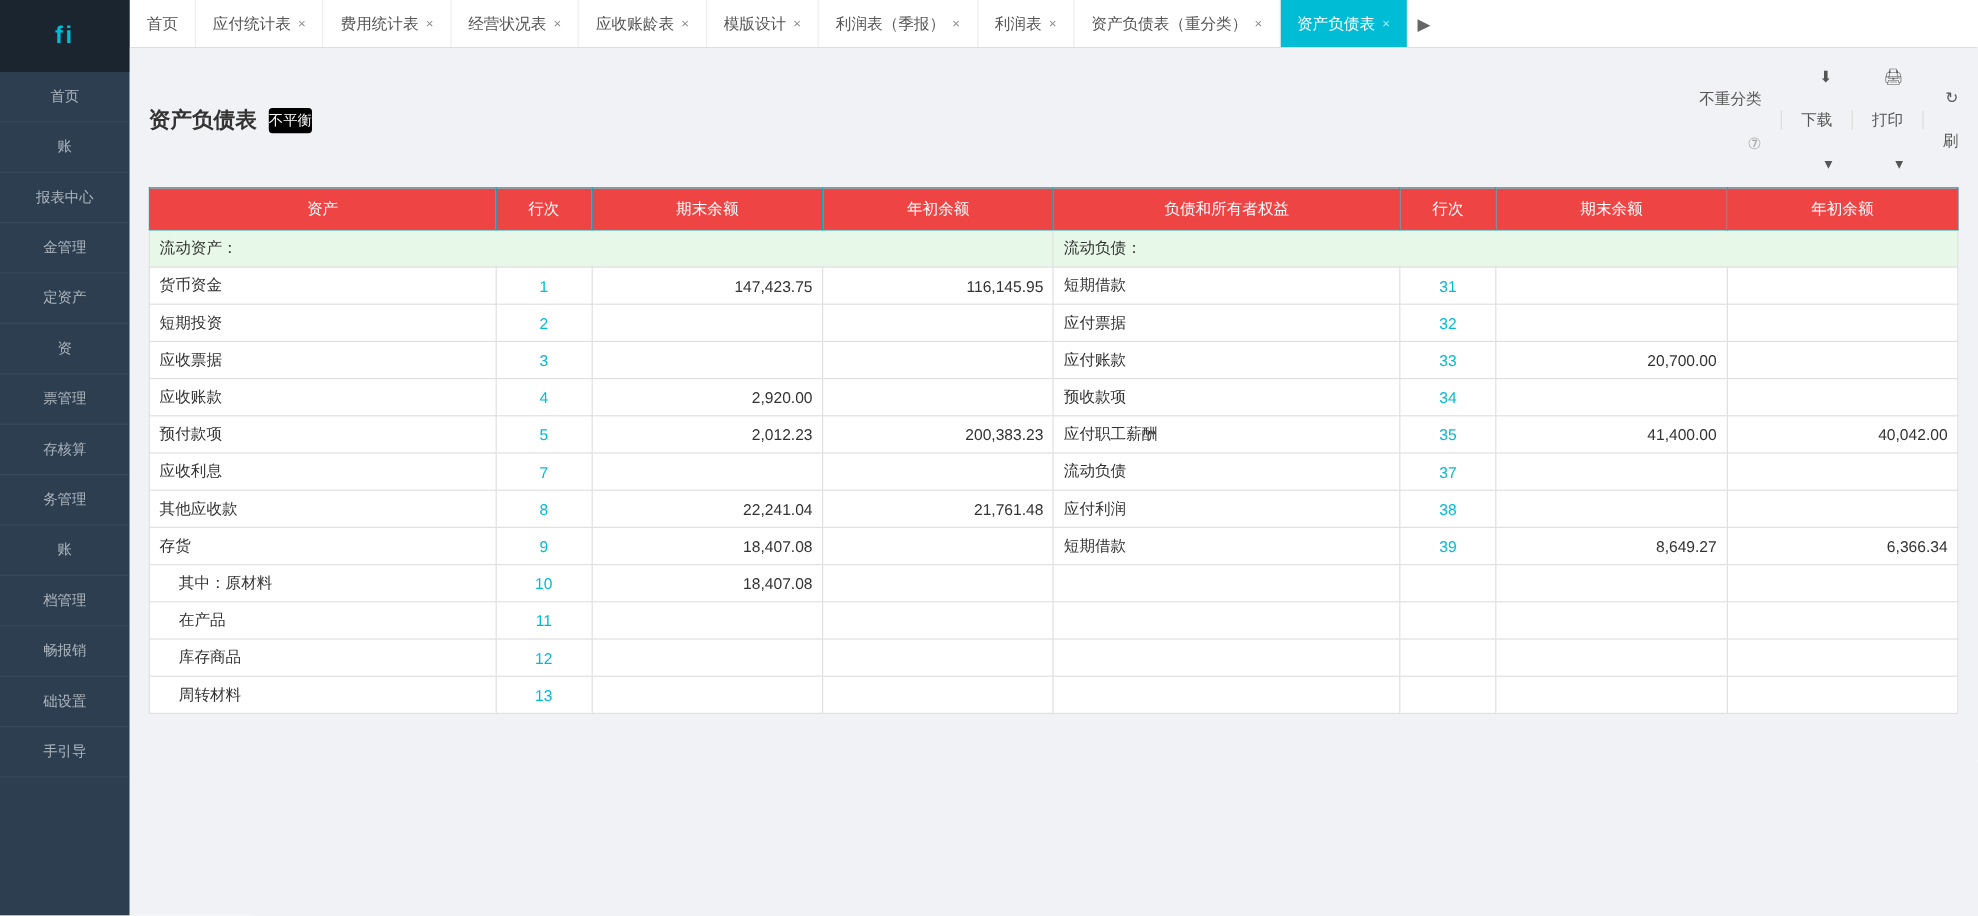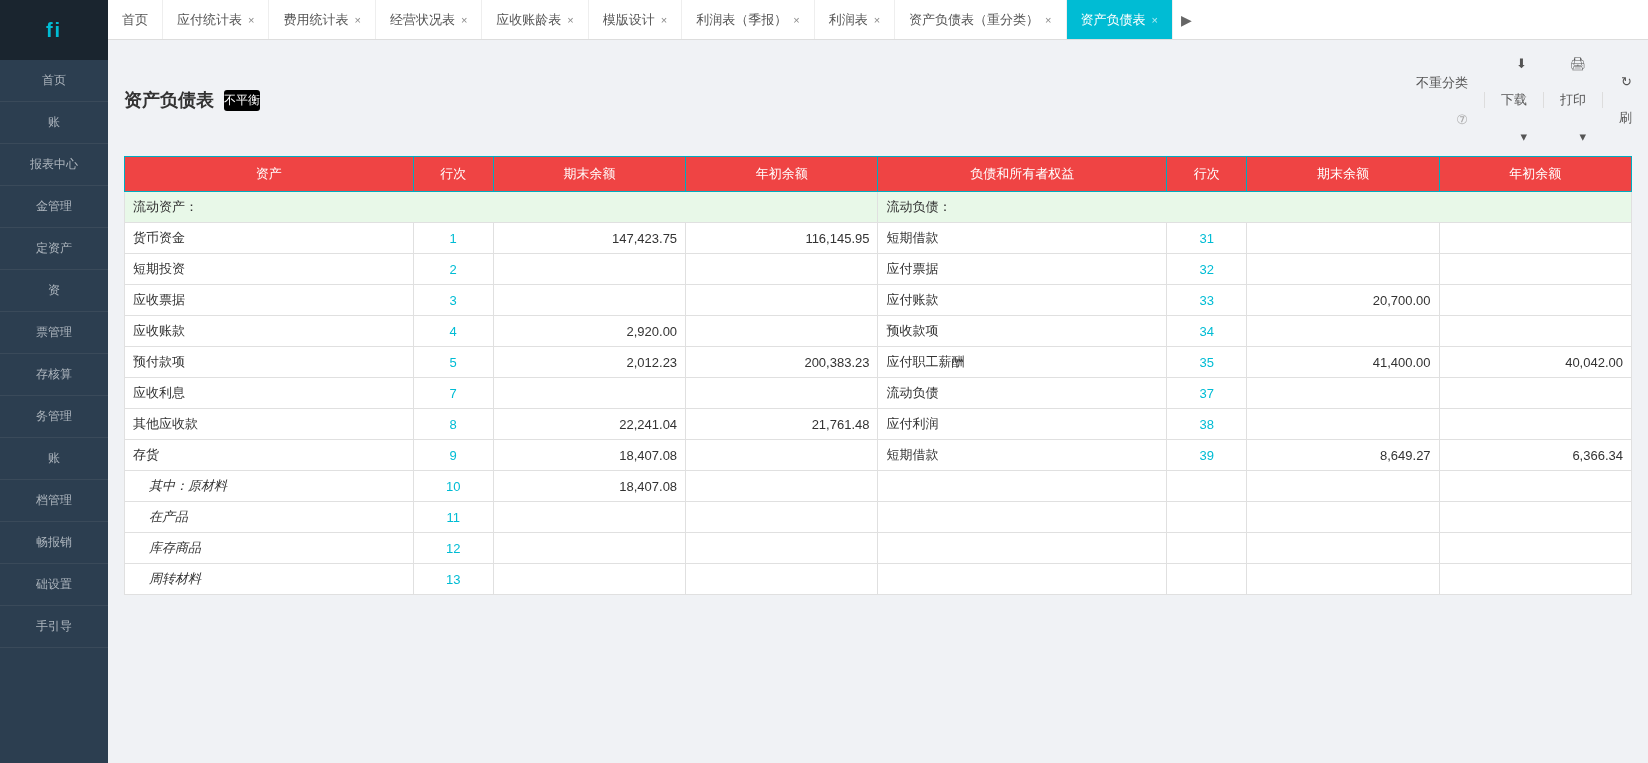--- a/index.html
+++ b/index.html
@@ -165,21 +165,20 @@
     .report-table .row-num {
       text-align: center;
       color: #00bcd4;
     }
     .report-table .amount {
       text-align: right;
       padding-left: 24px;
     }
     .report-table .indent {
       padding-left: 24px;
-      font-style: italic;
     }
   </style>
 </head>
 <body>
 
 <div class="sidebar">
   <div class="sidebar-logo">fi</div>
   <div class="sidebar-item">首页</div>
   <div class="sidebar-item">账</div>
   <div class="sidebar-item">报表中心</div>

